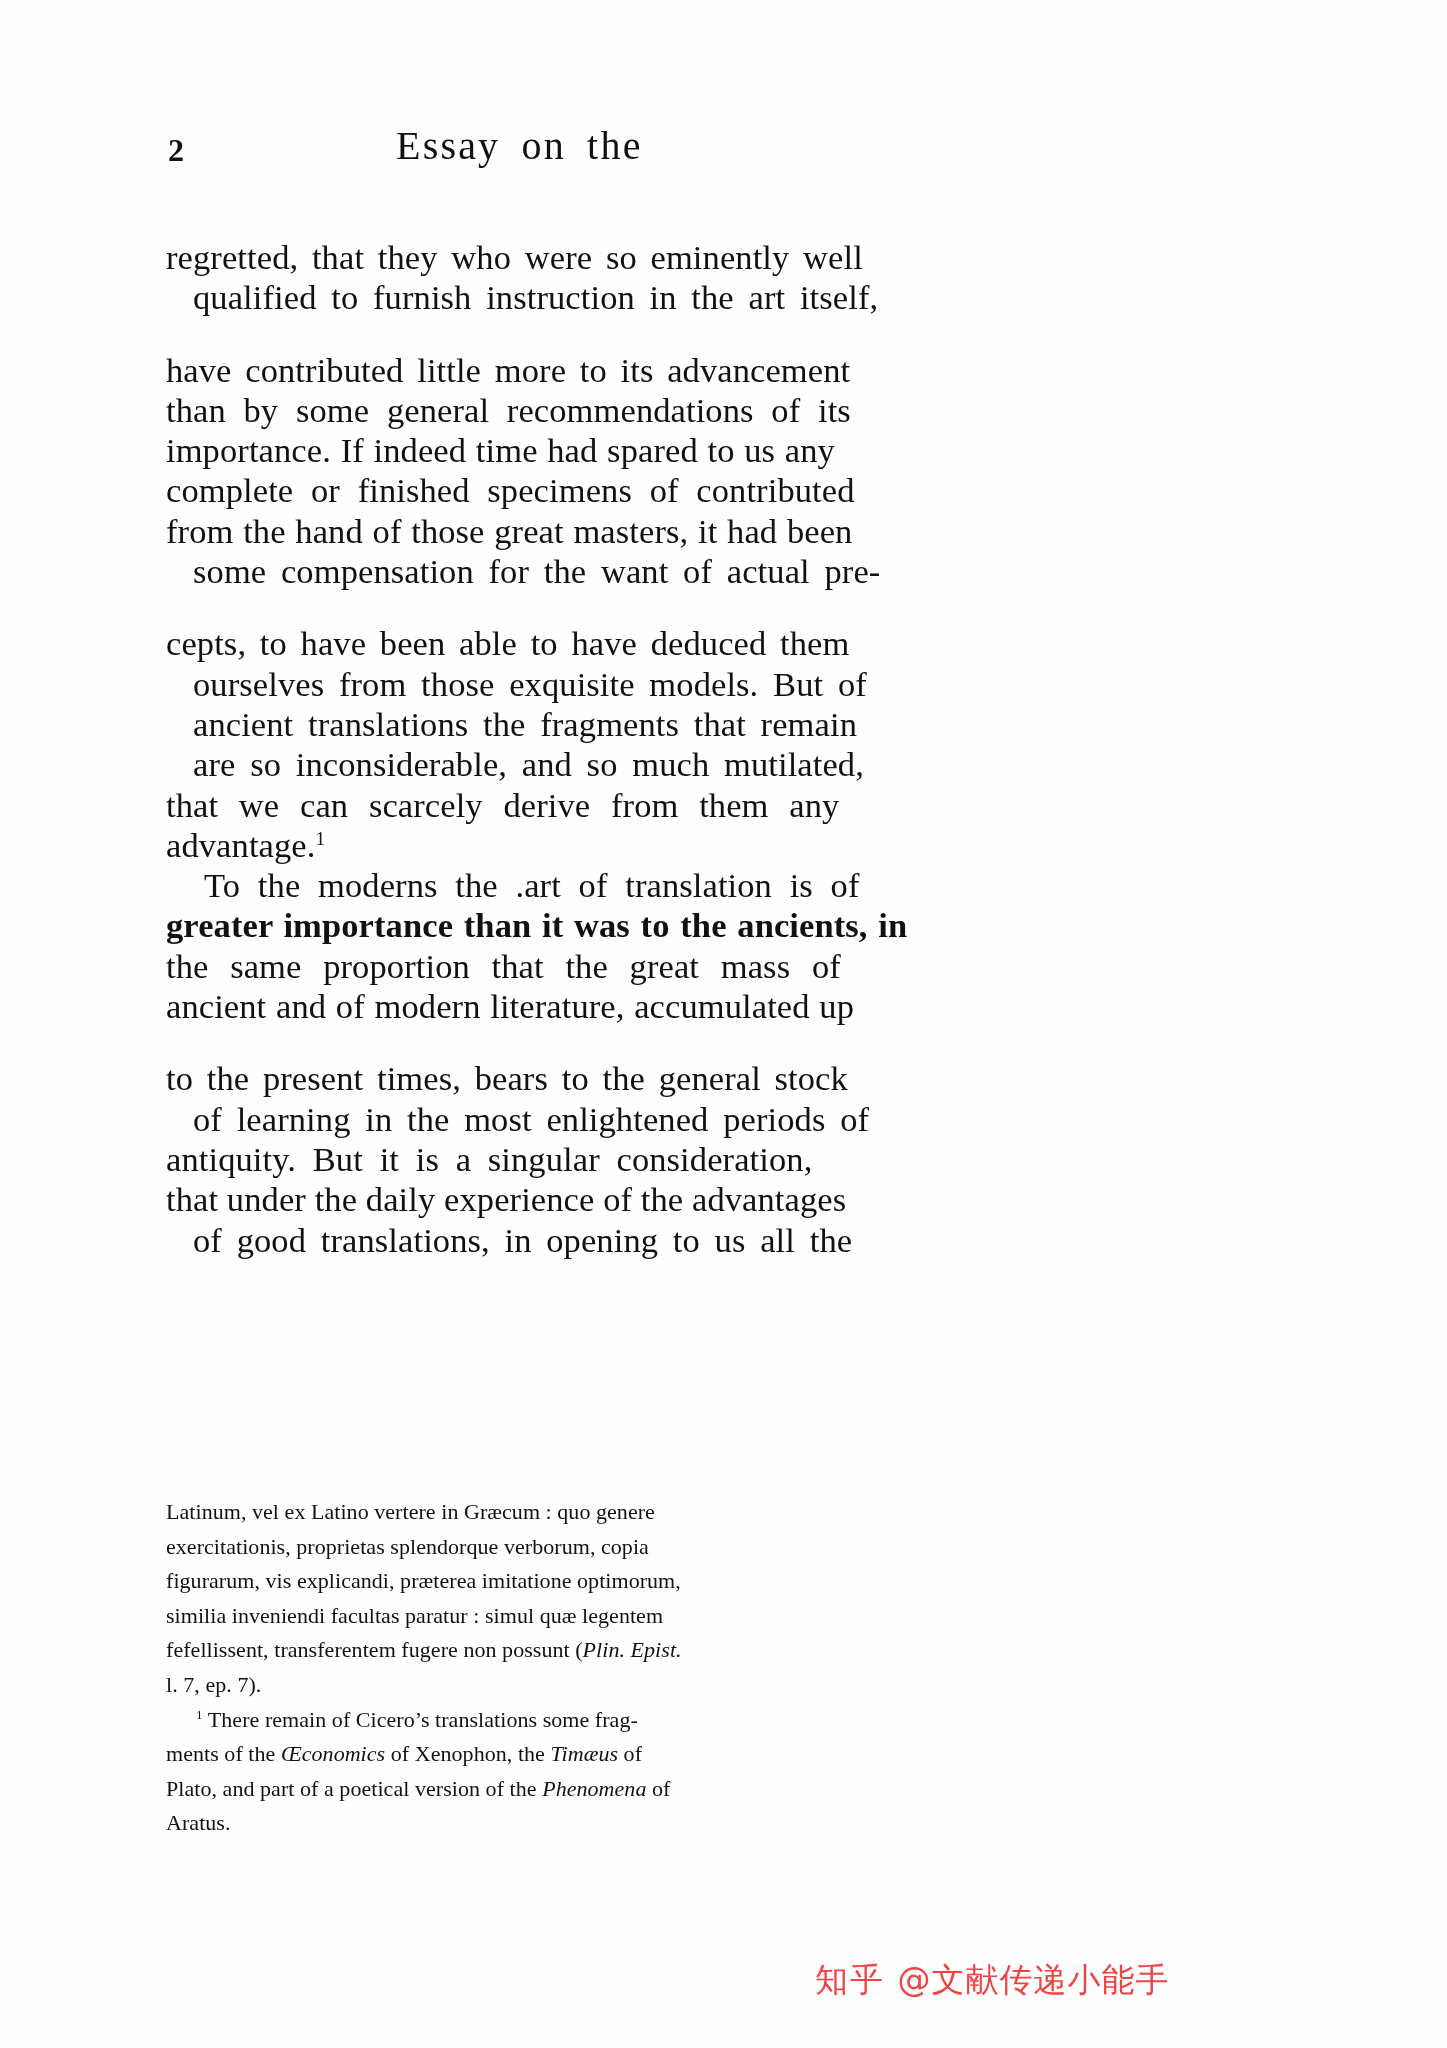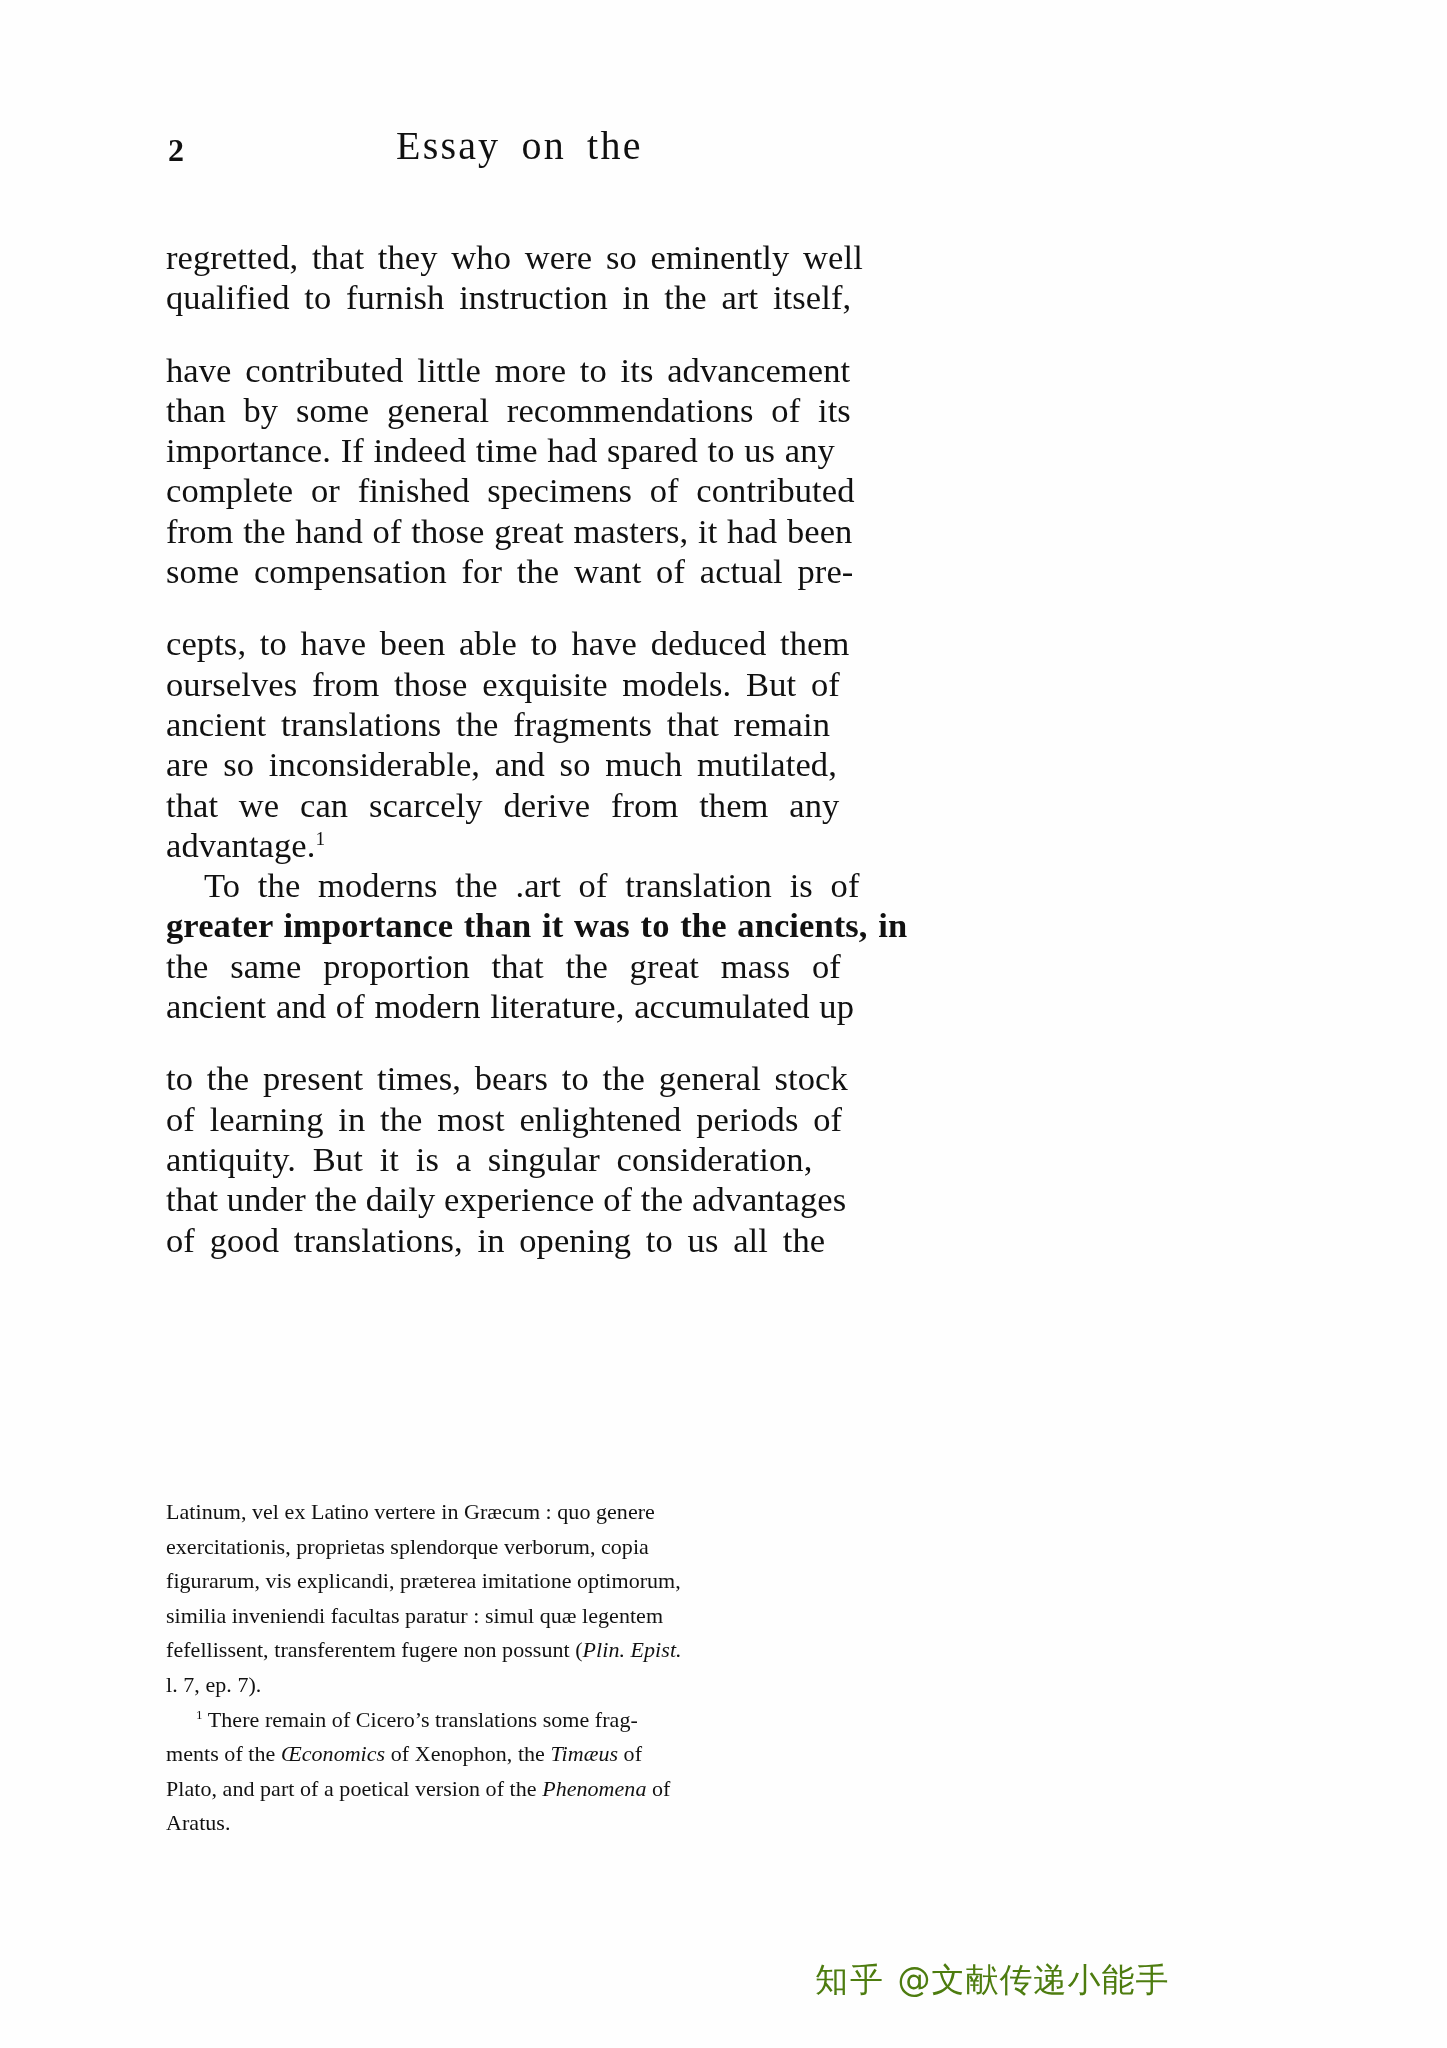--- a/index.html
+++ b/index.html
@@ -58,21 +58,21 @@
     font-size: 34.5px;
     line-height: 40.3px;
     white-space: nowrap;
     letter-spacing: 0.1px;
   }
   
   .ws0  { word-spacing: 0px; }
   .ws1  { word-spacing: 1px; }
   .ws2  { word-spacing: 2px; font-weight: bold; }
   .ws5  { word-spacing: 5px; margin-top: 32px; }
-  .ws6  { word-spacing: 6px; }
+  .ws6  { word-spacing: 6px; margin-left: 27px; }
   .ws8  { word-spacing: 8px; }
   .ws9  { word-spacing: 9px; }
   .ws12 { word-spacing: 12px; }
   .ws13 { word-spacing: 13px; }
   .indent { padding-left: 38px; }
 
   sup.fnref {
     font-size: 0.56em;
     vertical-align: super;
     line-height: 0;
@@ -100,21 +100,21 @@
     line-height: 0;
   }
 
   
   .watermark {
     position: absolute;
     left: 815px;
     top: 1958px;
     font-family: "DejaVu Sans", "Liberation Sans", sans-serif;
     font-size: 33px;
-    color: #4d7c0f;
+    color: #ef4444;
     letter-spacing: 2px;
     white-space: nowrap;
     user-select: none;
   }
   .watermark .wm-at { letter-spacing: 1px; }
 </style>
 </head>
 <body>
 
 <div id="page">

